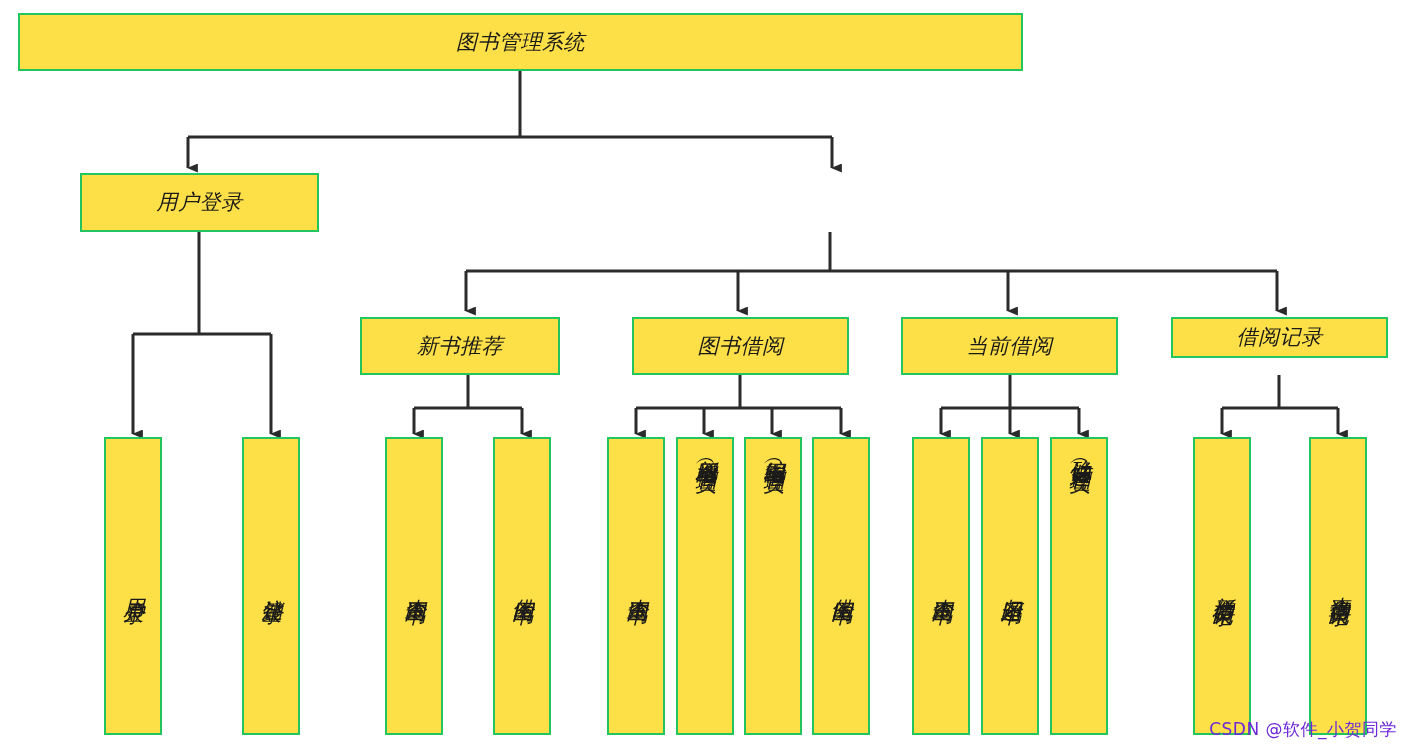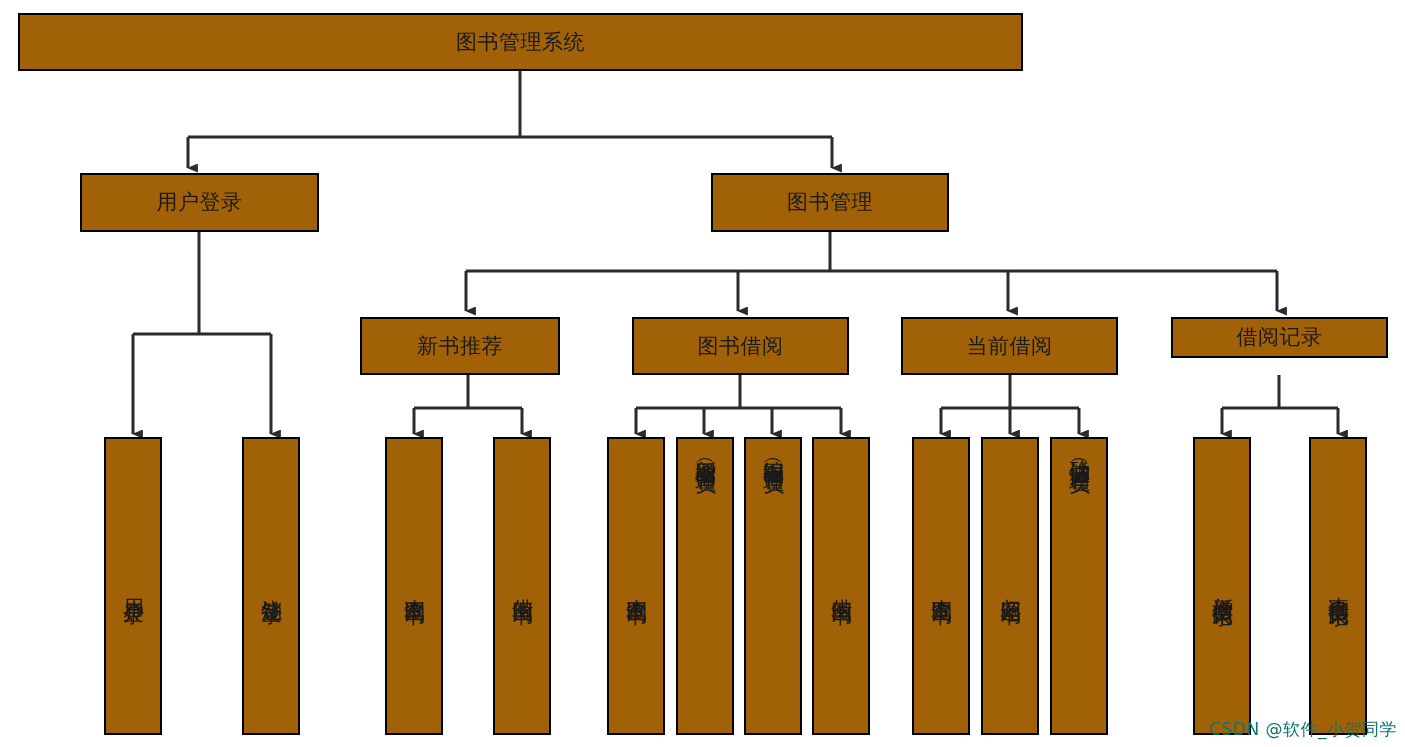--- a/index.html
+++ b/index.html
@@ -20,26 +20,27 @@
     position: absolute;
     left: 0;
     top: 0;
     width: 1405px;
     height: 747px;
     pointer-events: none;
   }
   .node {
     position: absolute;
     box-sizing: border-box;
-    background: #a16207;
-    border: 2px solid #000000;
+    background: #fde047;
+    border: 2px solid #22c55e;
     display: flex;
     align-items: center;
     justify-content: center;
     color: #1a1a1a;
+    font-style: italic;
   }
   .node .label {
     font-size: 21px;
     line-height: 1.18;
     letter-spacing: 0.5px;
     white-space: nowrap;
   }
   
   .node.leaf {
     align-items: flex-start;
@@ -58,21 +59,21 @@
   
   .node.leaf.centered {
     align-items: center;
     padding-top: 0;
   }
   #watermark {
     position: absolute;
     right: 8px;
     bottom: 6px;
     font-size: 17px;
-    color: #0f766e;
+    color: #6d28d9;
     white-space: nowrap;
     letter-spacing: 0.5px;
   }
 </style>
 </head>
 <body>
 
 <div id="canvas">
 
   <svg id="edges" viewBox="0 0 1405 747" width="1405" height="747">
@@ -126,23 +127,20 @@
   </svg>
 
   <div class="node" style="left:18px; top:13px; width:1005px; height:58px;">
     <span class="label">图书管理系统</span>
   </div>
 
   <div class="node" style="left:80px; top:173px; width:239px; height:59px;">
     <span class="label">用户登录</span>
   </div>
 
-  <div class="node" style="left:711px; top:173px; width:238px; height:59px;">
-    <span class="label">图书管理</span>
-  </div>
 
   <div class="node" style="left:360px; top:317px; width:200px; height:58px;">
     <span class="label">新书推荐</span>
   </div>
 
   <div class="node" style="left:901px; top:317px; width:217px; height:58px;">
     <span class="label">当前借阅</span>
   </div>
 
   <div class="node" style="left:632px; top:317px; width:217px; height:58px;">

